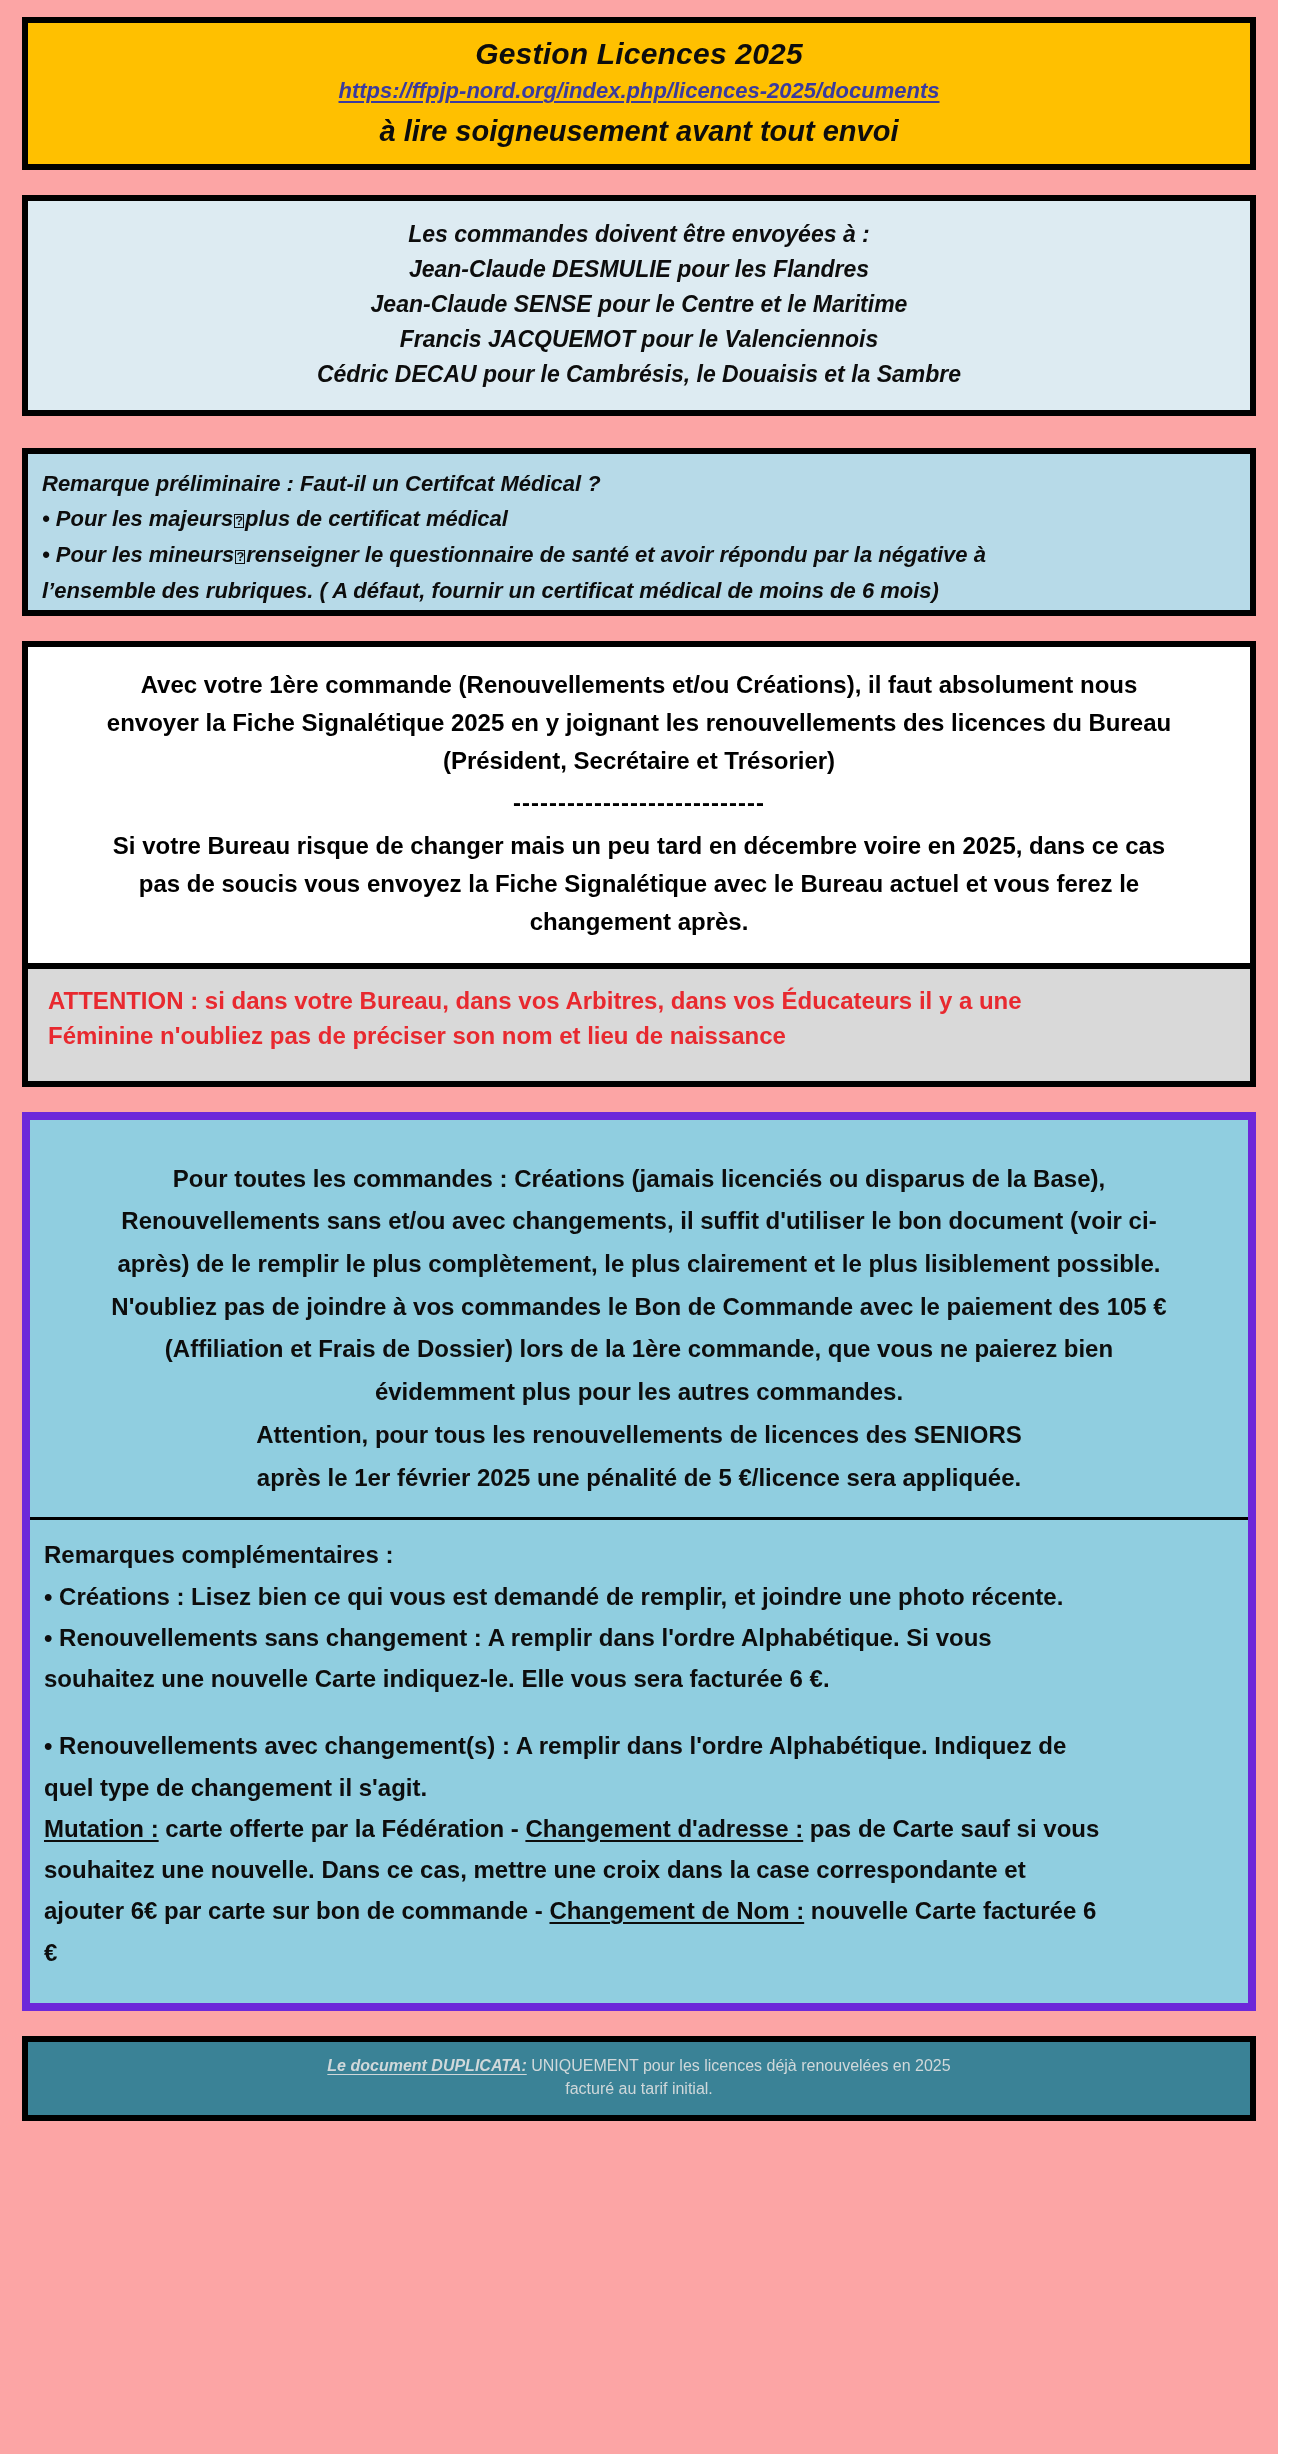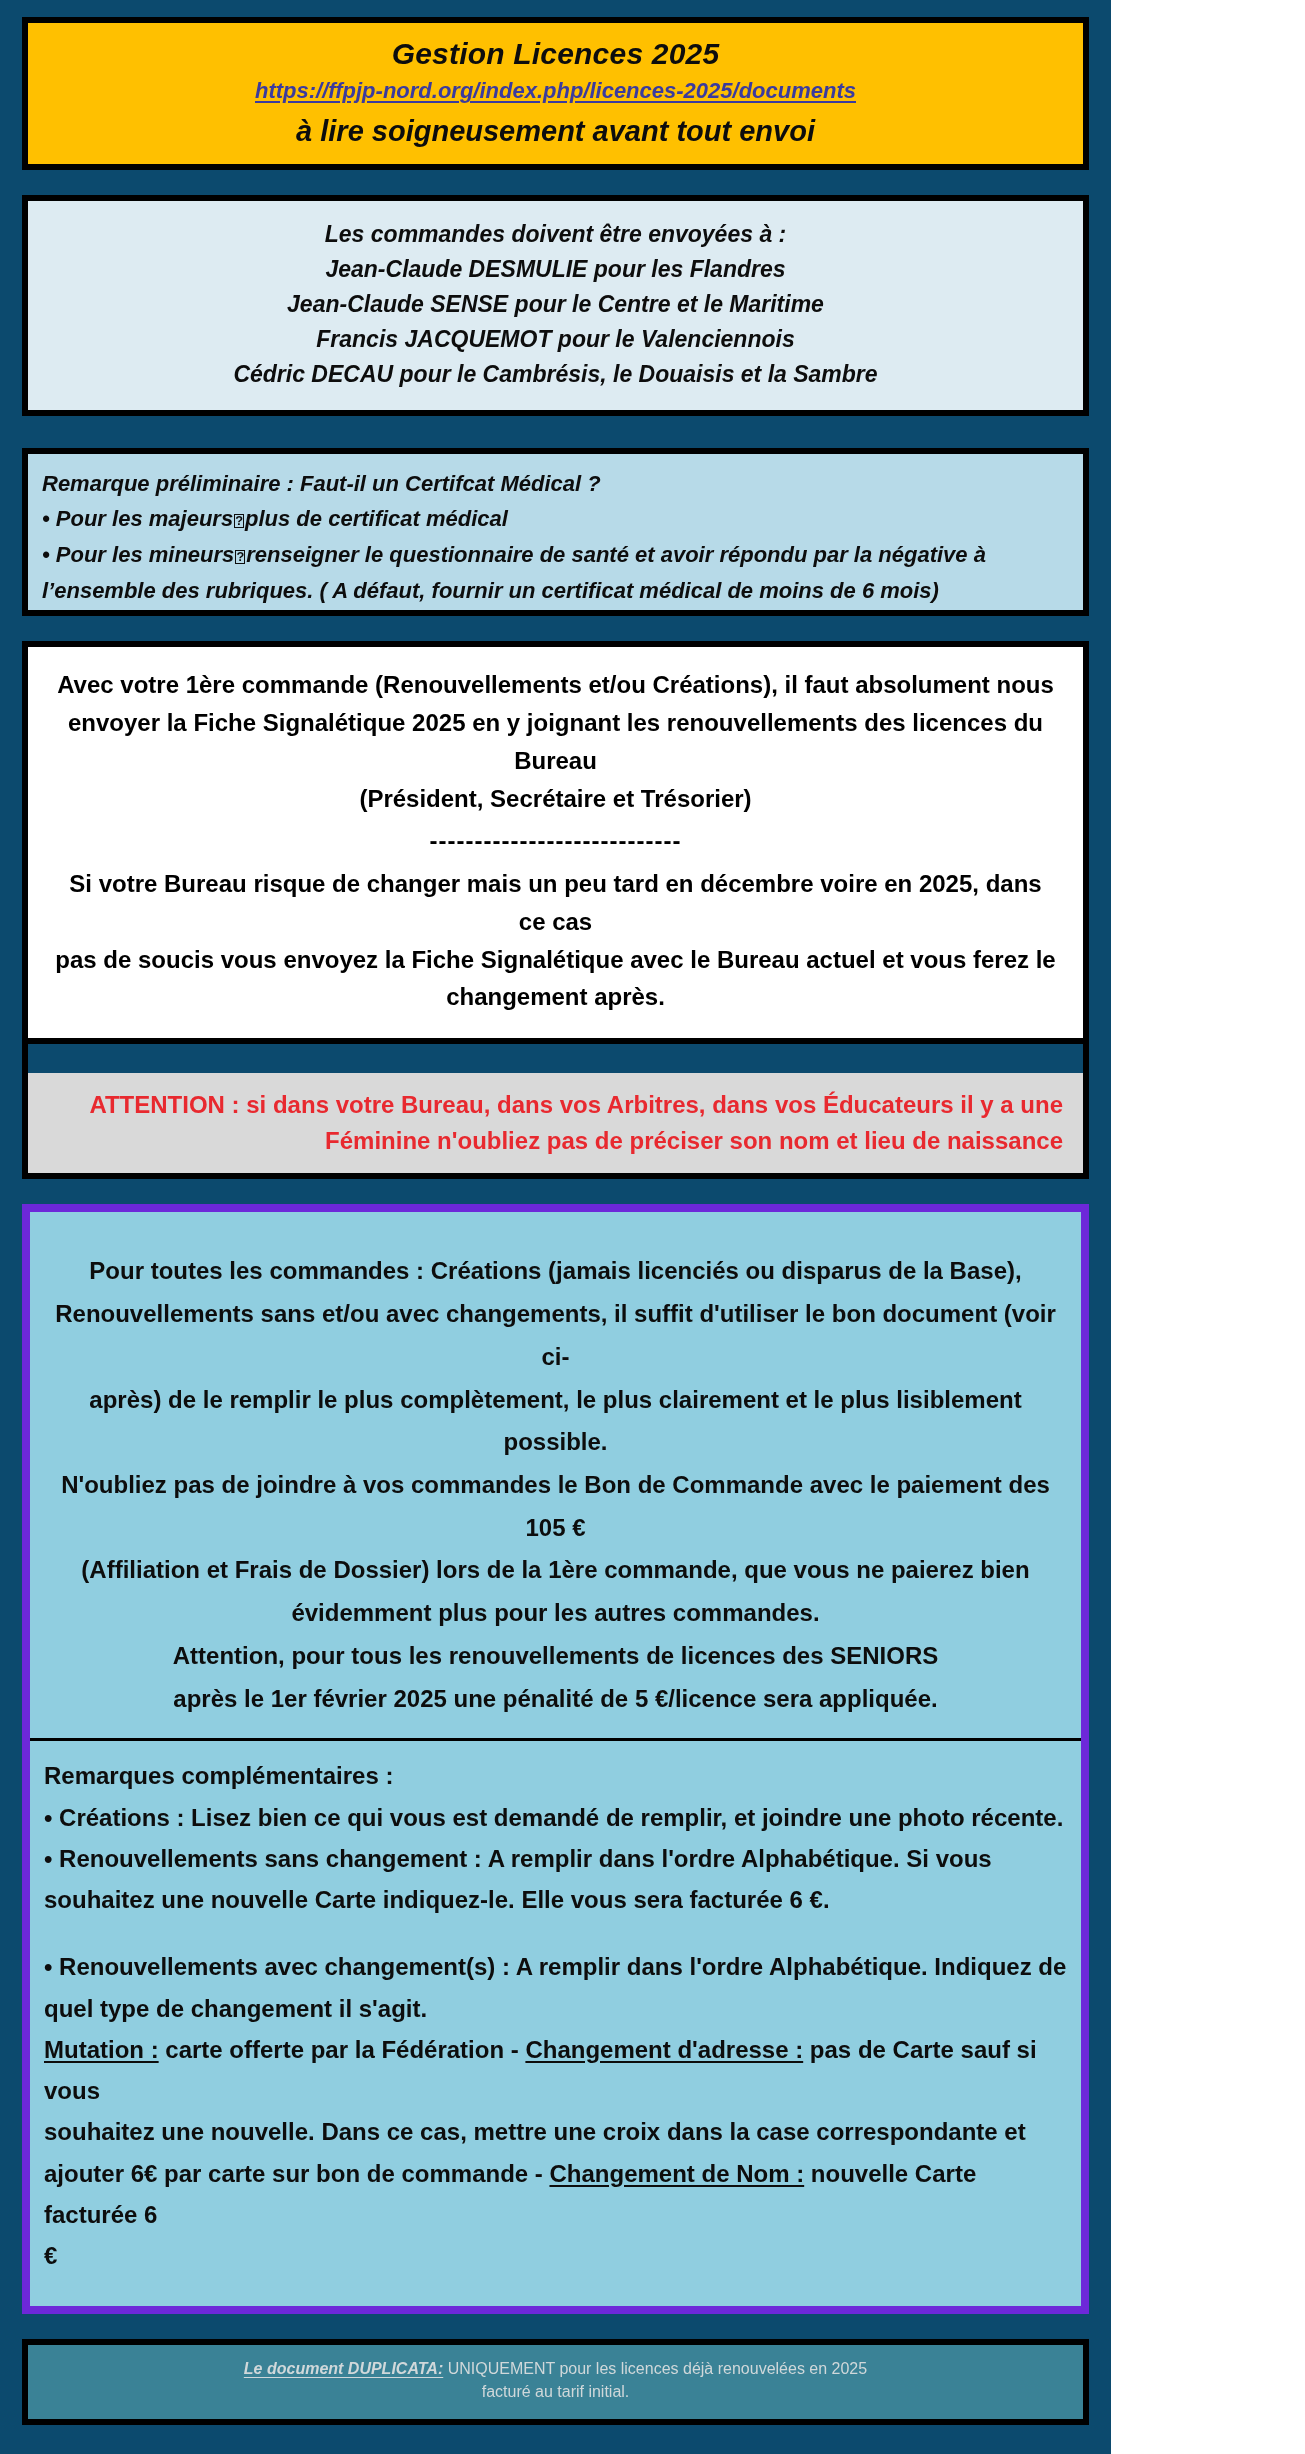--- a/index.html
+++ b/index.html
@@ -8,26 +8,26 @@
     padding: 0;
     background: #ffffff;
   }
   body {
     width: 1305px;
     height: 2454px;
     font-family: "Liberation Sans", sans-serif;
     -webkit-font-smoothing: antialiased;
   }
   .page {
-    width: 1111px;
+    width: 1278px;
     height: 2454px;
     position: relative;
     box-sizing: border-box;
     padding: 0 22px;
-    background: #0c4a6e;
+    background: #fca5a5;
     overflow: hidden;
   }
 
   
   .block {
     box-sizing: border-box;
     border: 6px solid #000000;
     width: 100%;
   }
 
@@ -130,23 +130,22 @@
   }
   .notice .dashes {
     font-size: 24px;
     font-weight: bold;
     color: #000000;
     letter-spacing: 1px;
     line-height: 1.95;
   }
   .attention {
     background: #D9D9D9;
-    padding: 14px 20px 15px 20px;
-    text-align: right;
-    margin-top: 29px;
+    padding: 14px 20px 27px 20px;
+    text-align: left;
   }
   .attention .line {
     font-size: 24px;
     font-weight: bold;
     color: #E8292F;
     line-height: 1.48;
   }
 
   
   .teal-wrap {

